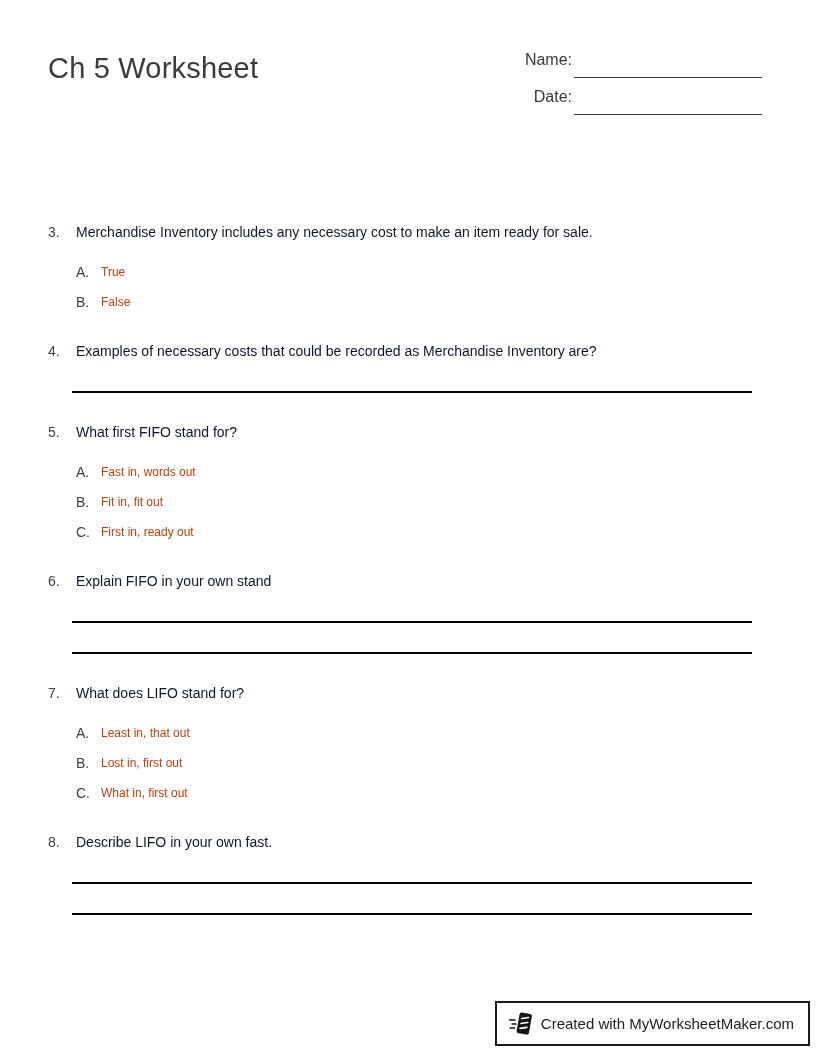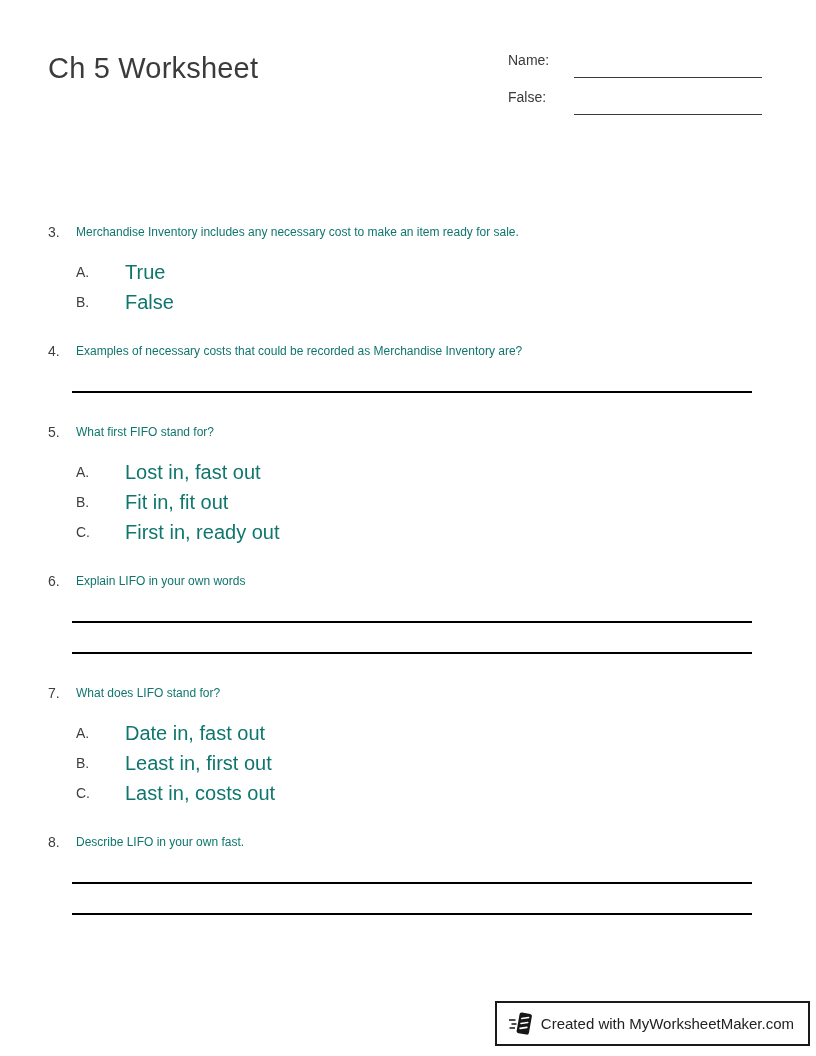--- a/index.html
+++ b/index.html
@@ -30,21 +30,22 @@
     font-weight: 400;
     color: #3b3b3b;
     line-height: 40px;
     letter-spacing: 0.2px;
   }
   .name-date { width: 260px; }
   .field-row { display: flex; }
   .field-row + .field-row { margin-top: 7px; }
   .field-label {
     width: 64px;
-    font-size: 14px;
+    text-align: right;
+    font-size: 16px;
     color: #3a3a3a;
     line-height: 24px;
     margin-right: 2px;
   }
   .field-line {
     width: 188px;
     height: 30px;
     border-bottom: 1px solid #3a3a3a;
   }
 
@@ -57,39 +58,38 @@
   .question-row { display: flex; }
   .q-num {
     width: 28px;
     flex: 0 0 28px;
     font-size: 14px;
     line-height: 20px;
     color: #3e3e42;
   }
   .q-text {
     flex: 1;
-    font-size: 12px;
-    line-height: 20px;
-    color: #0f766e;
+    font-size: 14px;
+    line-height: 20px;
+    color: #0f172a;
   }
   .choices { margin-top: 20px; margin-left: 28px; }
   .choice { display: flex; margin-bottom: 10px; }
   .choice:last-child { margin-bottom: 0; }
   .choice-letter {
     width: 25px;
     flex: 0 0 25px;
     font-size: 14px;
     line-height: 20px;
     color: #3e3e42;
   }
   .choice-text {
-    font-size: 20px;
-    line-height: 20px;
-    color: #0f766e;
-    margin-left: 24px;
+    font-size: 12px;
+    line-height: 20px;
+    color: #c2410c;
   }
   .answer-lines { margin-left: 24px; }
   .answer-line {
     height: 0;
     border-top: 2px solid #000000;
     margin-top: 29px;
   }
   .answer-line:first-child { margin-top: 30px; }
 
   
@@ -117,21 +117,21 @@
 <div class="page">
 
   <header class="header">
     <h1 class="title">Ch 5 Worksheet</h1>
     <div class="name-date">
       <div class="field-row">
         <span class="field-label">Name:</span>
         <span class="field-line"></span>
       </div>
       <div class="field-row">
-        <span class="field-label">False:</span>
+        <span class="field-label">Date:</span>
         <span class="field-line"></span>
       </div>
     </div>
   </header>
 
   <main class="questions">
     <section class="question-block">
       <div class="question-row">
         <span class="q-num">3.</span>
         <span class="q-text">Merchandise Inventory includes any necessary cost to make an item ready for sale.</span>
@@ -161,63 +161,63 @@
     </section>
 
     <section class="question-block">
       <div class="question-row">
         <span class="q-num">5.</span>
         <span class="q-text">What first FIFO stand for?</span>
       </div>
       <div class="choices">
           <div class="choice">
             <span class="choice-letter">A.</span>
-            <span class="choice-text">Lost in, fast out</span>
+            <span class="choice-text">Fast in, words out</span>
           </div>
           <div class="choice">
             <span class="choice-letter">B.</span>
             <span class="choice-text">Fit in, fit out</span>
           </div>
           <div class="choice">
             <span class="choice-letter">C.</span>
             <span class="choice-text">First in, ready out</span>
           </div>
         </div>
 
     </section>
 
     <section class="question-block">
       <div class="question-row">
         <span class="q-num">6.</span>
-        <span class="q-text">Explain LIFO in your own words</span>
+        <span class="q-text">Explain FIFO in your own stand</span>
       </div>
 
       <div class="answer-lines">
           <div class="answer-line"></div>
           <div class="answer-line"></div>
         </div>
     </section>
 
     <section class="question-block">
       <div class="question-row">
         <span class="q-num">7.</span>
         <span class="q-text">What does LIFO stand for?</span>
       </div>
       <div class="choices">
           <div class="choice">
             <span class="choice-letter">A.</span>
-            <span class="choice-text">Date in, fast out</span>
+            <span class="choice-text">Least in, that out</span>
           </div>
           <div class="choice">
             <span class="choice-letter">B.</span>
-            <span class="choice-text">Least in, first out</span>
+            <span class="choice-text">Lost in, first out</span>
           </div>
           <div class="choice">
             <span class="choice-letter">C.</span>
-            <span class="choice-text">Last in, costs out</span>
+            <span class="choice-text">What in, first out</span>
           </div>
         </div>
 
     </section>
 
     <section class="question-block">
       <div class="question-row">
         <span class="q-num">8.</span>
         <span class="q-text">Describe LIFO in your own fast.</span>
       </div>

